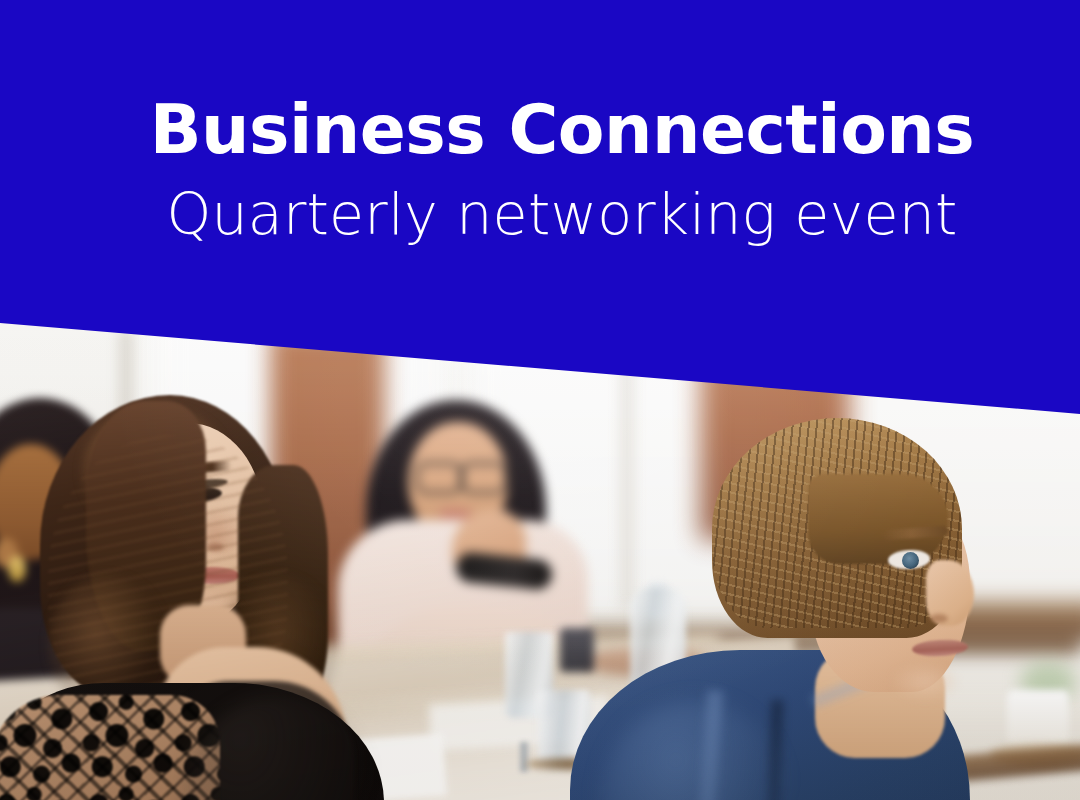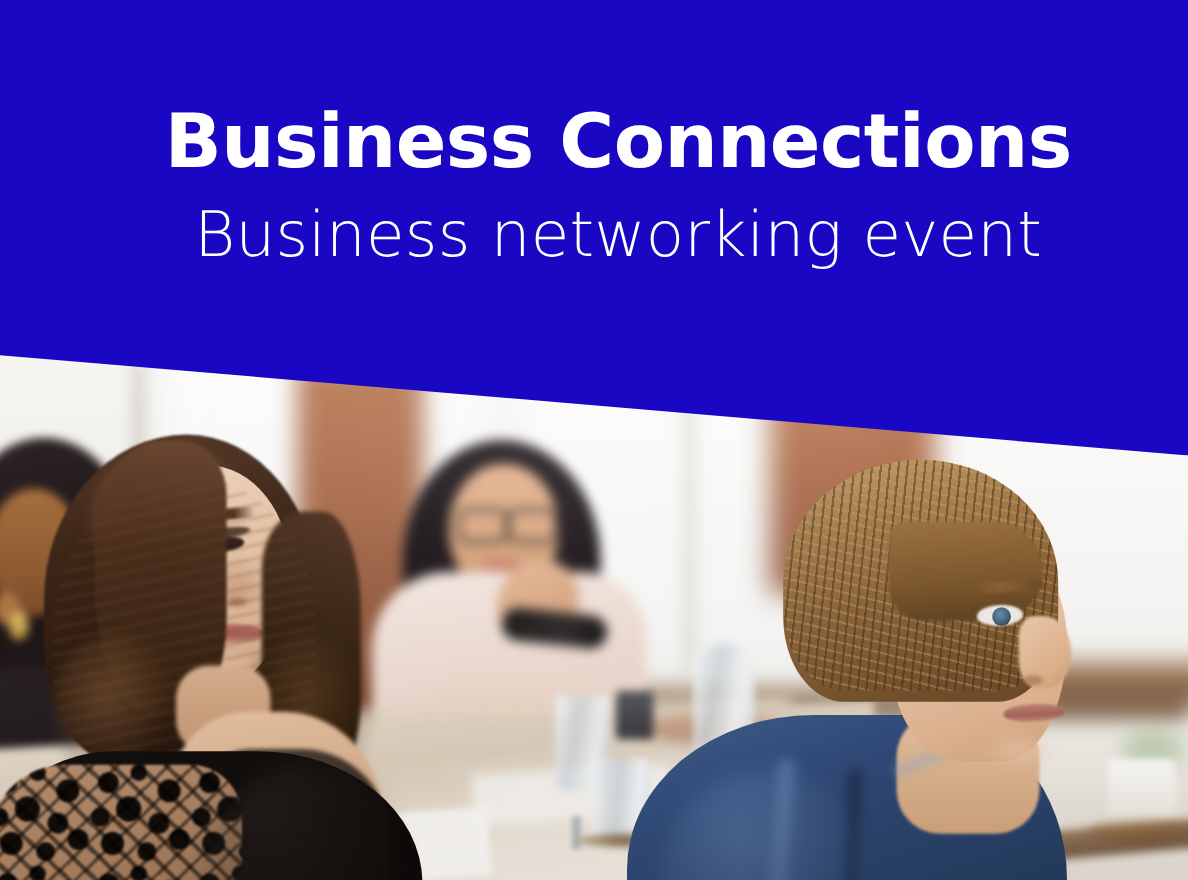--- a/index.html
+++ b/index.html
@@ -803,16 +803,16 @@
       <div class="fw-shoulder-shade"></div>
     </div>
 
     <div class="photo-grade"></div>
   </div>
 
   <div class="banner"></div>
 
   <div class="banner-text">
     <h1 class="headline">Business Connections</h1>
-    <p class="subhead">Business networking event</p>
+    <p class="subhead">Quarterly networking event</p>
   </div>
 
 </div>
 
 </body></html>

